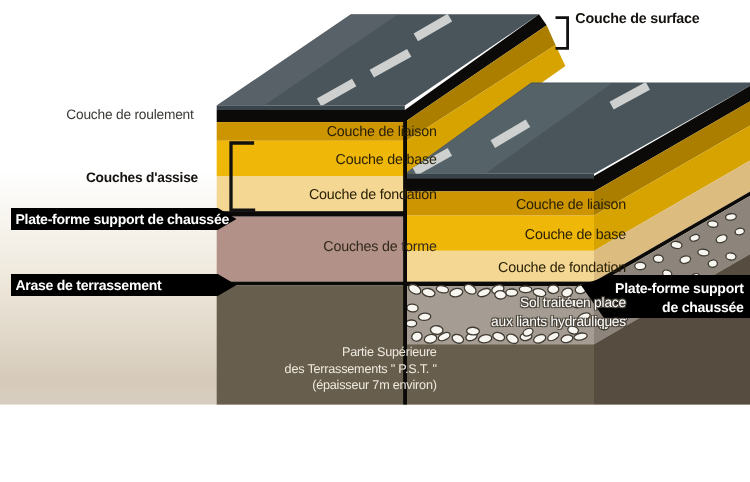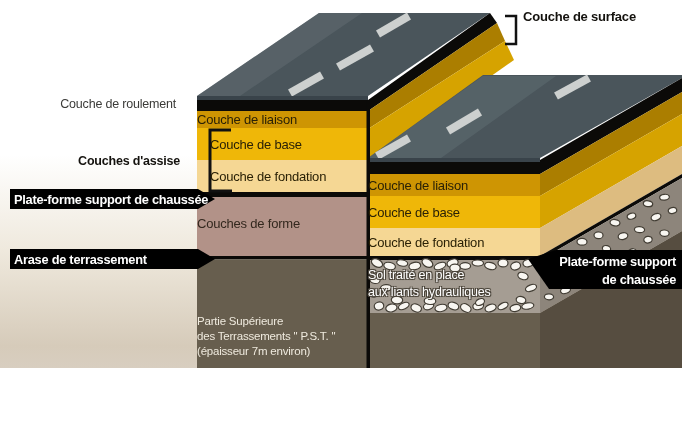--- a/index.html
+++ b/index.html
@@ -15,21 +15,21 @@
   .l-roul{left:6px;top:97px;width:170px;text-align:right;font-size:12.5px;color:#3b3b38;letter-spacing:-0.2px;}
   .l-assise{left:10px;top:154px;width:170px;text-align:right;font-size:12.5px;font-weight:bold;color:#14120e;letter-spacing:-0.2px;}
   .l-sol{left:6px;top:329px;width:170px;text-align:right;font-size:12.5px;font-weight:bold;color:#14120e;letter-spacing:-0.2px;}
   .l-surface{left:523px;top:9px;font-size:13px;font-weight:bold;color:#14120e;letter-spacing:-0.2px;}
   
   .bt{position:absolute;color:#ffffff;font-weight:bold;font-size:12.8px;letter-spacing:-0.25px;white-space:nowrap;}
   .bt1{left:14px;top:192px;}
   .bt2{left:14px;top:252px;}
   .bt3{left:546px;top:253px;width:130px;text-align:right;line-height:17.5px;white-space:normal;}
   
-  .ll{position:absolute;text-align:left;font-size:13px;color:#2a2106;letter-spacing:-0.2px;}
+  .ll{position:absolute;text-align:right;font-size:13px;color:#2a2106;letter-spacing:-0.2px;margin-left:29px;}
   .ll-liaison{left:197px;top:112px;width:171px;}
   .ll-base{left:210px;top:137px;width:158px;}
   .ll-fond{left:210px;top:169px;width:158px;}
   .ll-forme{left:197px;top:216px;width:171px;color:#33281e;}
   .ll-pst{left:197px;top:314px;width:171px;font-size:11.5px;line-height:15px;color:#efeade;}
   .ll-pst span{display:block;}
   .rl-liaison{left:368px;top:178px;width:172px;}
   .rl-base{left:368px;top:205px;width:172px;}
   .rl-fond{left:368px;top:235px;width:172px;}
   .rl-sol{left:368px;top:267px;width:172px;font-size:12.5px;line-height:16.5px;color:#ffffff;

